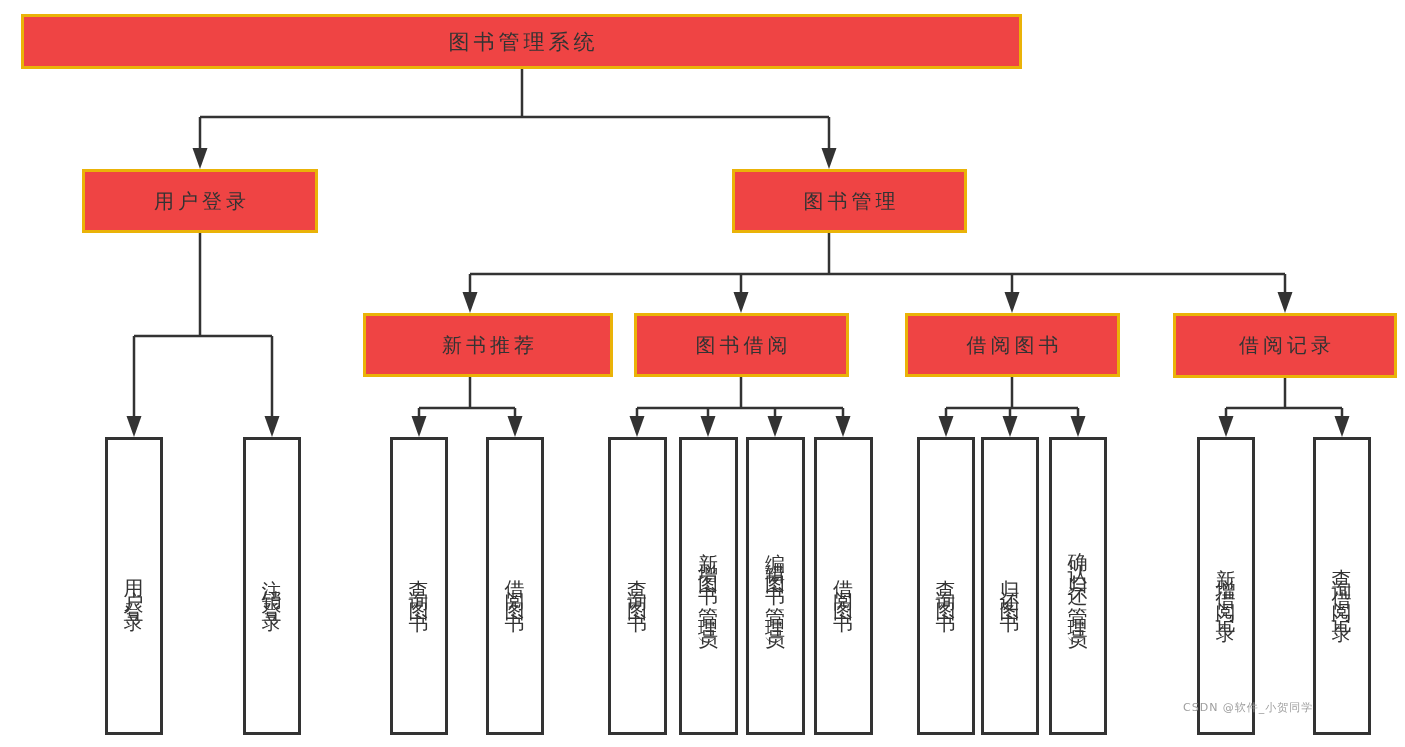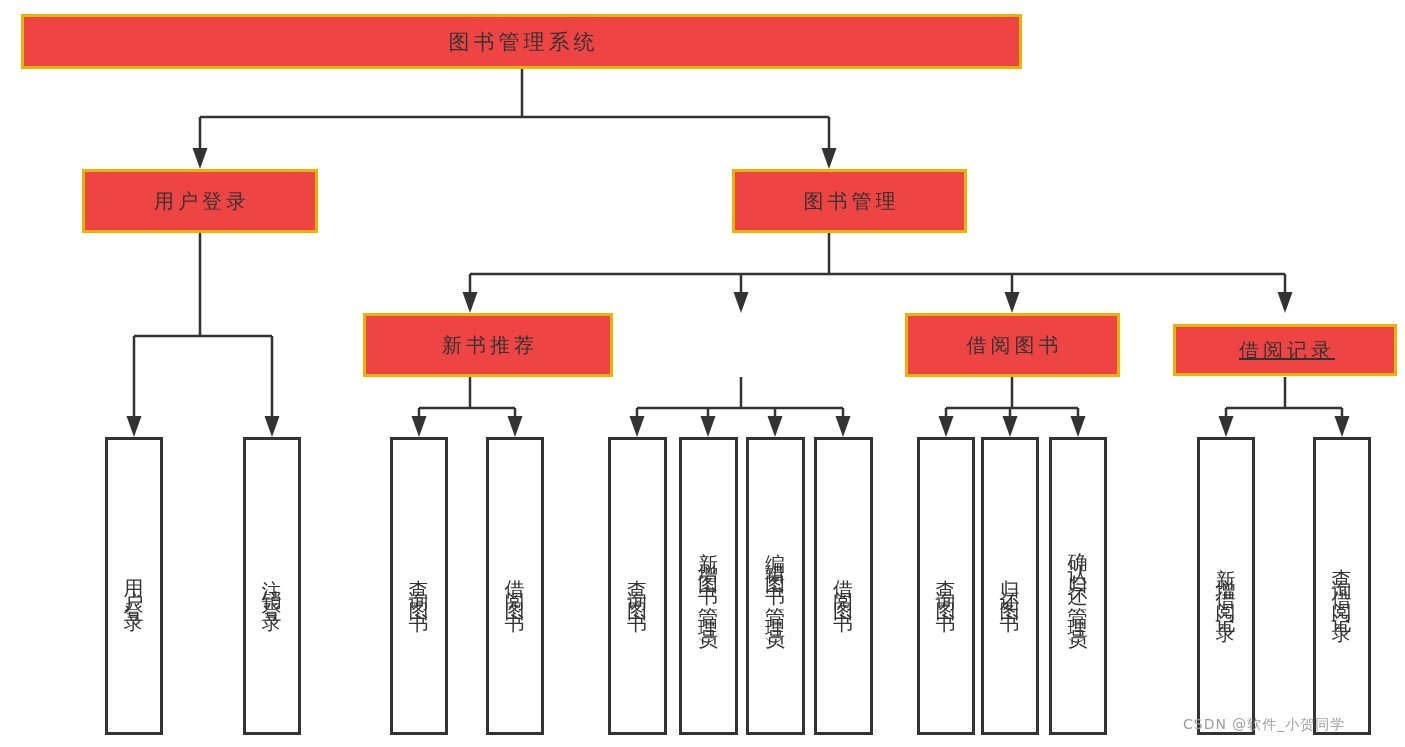--- a/index.html
+++ b/index.html
@@ -43,22 +43,22 @@
     color: #333333;
     font-size: 20px;
     writing-mode: vertical-rl;
     letter-spacing: 11px;
     line-height: 1;
     white-space: nowrap;
   }
   .watermark {
     position: absolute;
     left: 1183px;
-    top: 716px;
-    font-size: 14px;
+    top: 700px;
+    font-size: 11px;
     color: #9e9e9e;
     letter-spacing: 1px;
     white-space: nowrap;
   }
 </style>
 </head>
 <body>
 
 <div class="canvas">
 
@@ -130,22 +130,23 @@
       <polygon points="1334.5,416 1349.5,416 1342,437"></polygon>
     </g>
   </svg>
 
   <div class="node root" style="left:21px; top:14px; width:1001px; height:55px;">图书管理系统</div>
 
   <div class="node" style="left:82px; top:169px; width:236px; height:64px;">用户登录</div>
   <div class="node" style="left:712px; top:169px; width:235px; height:64px;margin-left:20px;">图书管理</div>
 
   <div class="node" style="left:363px; top:313px; width:250px; height:64px;">新书推荐</div>
+  <div class="node" style="left:634px; top:313px; width:215px; height:64px;">图书借阅</div>
   <div class="node" style="left:905px; top:313px; width:215px; height:64px;">借阅图书</div>
-  <div class="node" style="left:1173px; top:324px; width:224px; height:52px;text-decoration:underline;">借阅记录</div>
+  <div class="node" style="left:1173px; top:313px; width:224px; height:65px;">借阅记录</div>
 
   <div class="vnode" style="left:105px; top:437px; width:58px; height:298px;">用户登录</div>
   <div class="vnode" style="left:243px; top:437px; width:58px; height:298px;">注销登录</div>
 
   <div class="vnode" style="left:390px; top:437px; width:58px; height:298px;">查询图书</div>
   <div class="vnode" style="left:486px; top:437px; width:58px; height:298px;">借阅图书</div>
 
   <div class="vnode" style="left:608px; top:437px; width:59px; height:298px;">查询图书</div>
   <div class="vnode" style="left:679px; top:437px; width:59px; height:298px;">新增图书（管理员）</div>
   <div class="vnode" style="left:746px; top:437px; width:59px; height:298px;">编辑图书（管理员）</div>

